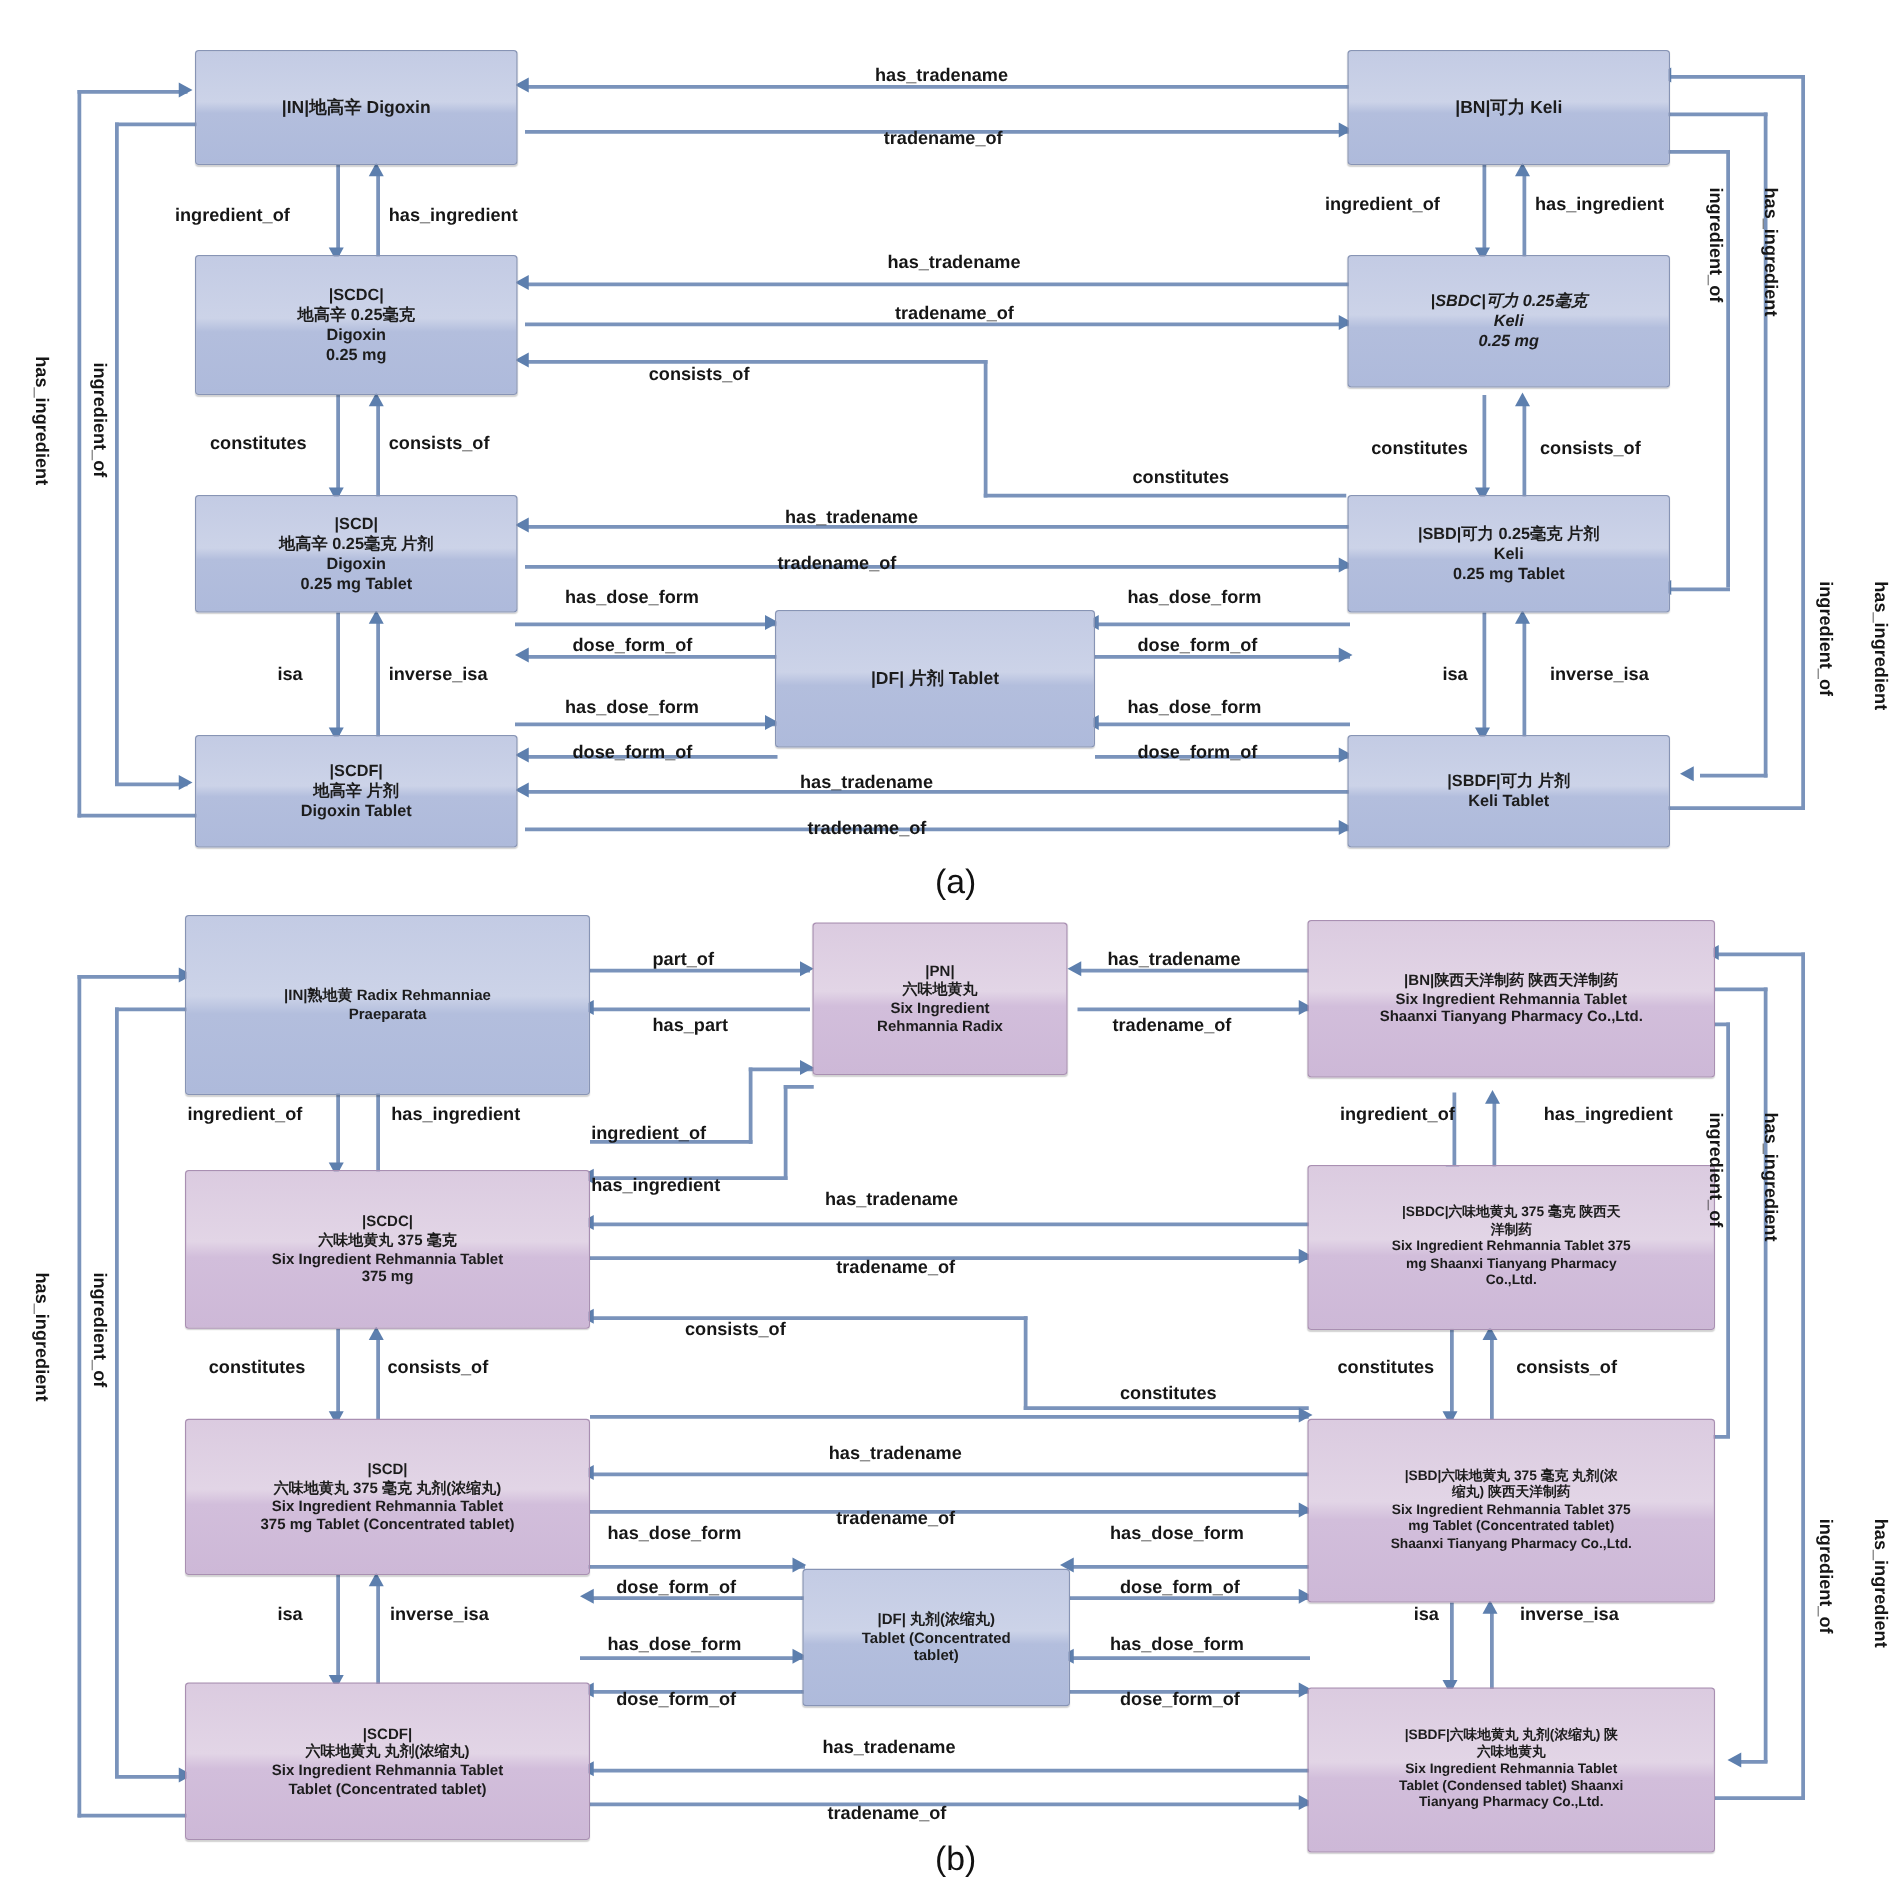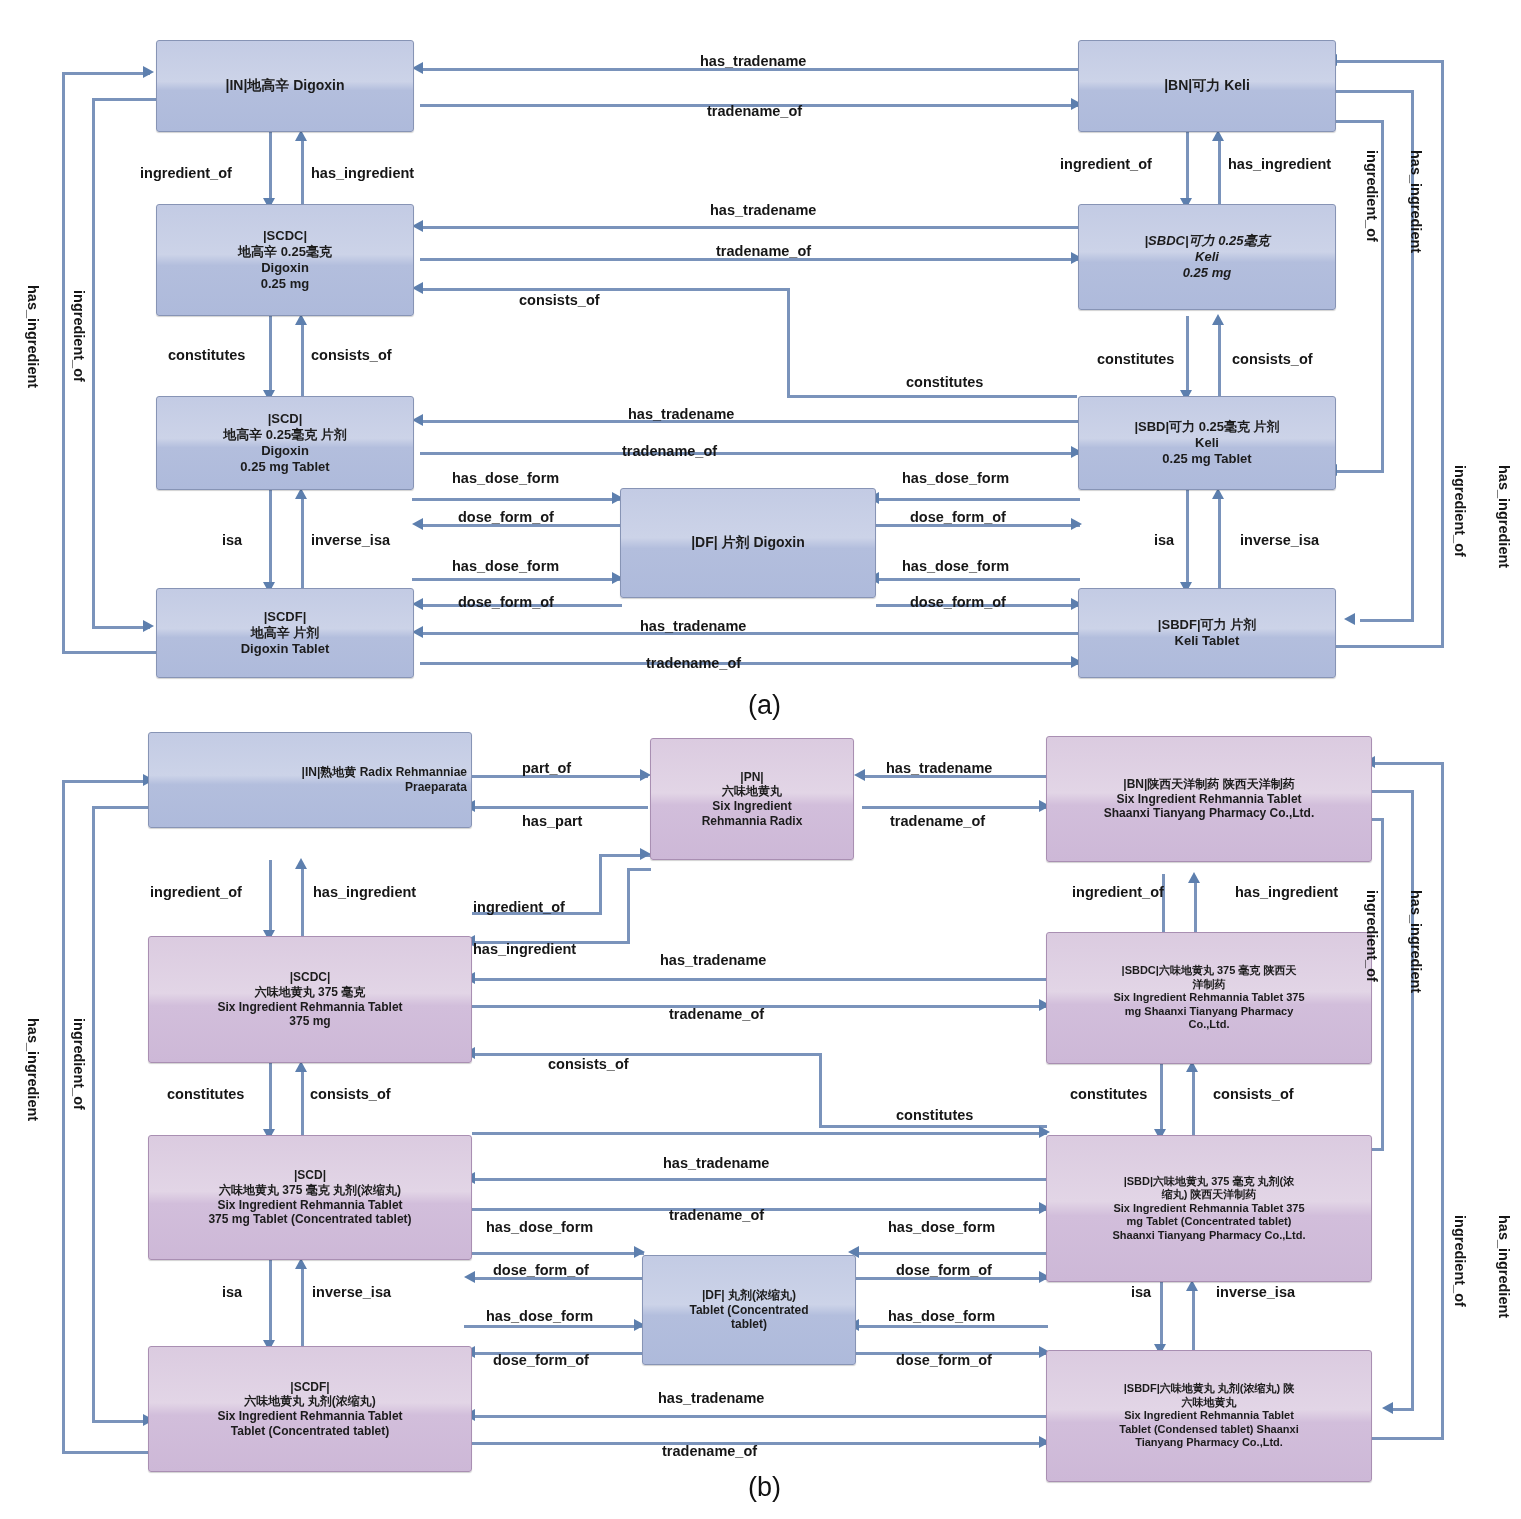--- a/index.html
+++ b/index.html
@@ -197,21 +197,21 @@
     <div class="node blue t13" style="left:156px;top:588px;width:258px;height:90px;">
       <div class="inner">
         <span class="ln">|SCDF|</span>
         <span class="ln">地高辛 片剂</span>
         <span class="ln">Digoxin  Tablet</span>
       </div>
     </div>
 
     <div class="node blue t14" style="left:620px;top:488px;width:256px;height:110px;">
       <div class="inner">
-          <span class="ln">|DF| 片剂 Digoxin</span>
+          <span class="ln">|DF| 片剂 Tablet</span>
         </div>
     </div>
 
     <div class="node blue t14" style="left:1078px;top:40px;width:258px;height:92px;">
       <div class="inner">
           <span class="ln">|BN|可力  Keli</span>
         </div>
     </div>
 
     <div class="node blue t13" style="left:1078px;top:204px;width:258px;height:106px;font-style:italic;">
@@ -403,21 +403,21 @@
     <div class="seg v" style="left:1441px;top:762px;height:678px;"></div>
     <div class="seg h" style="left:1372px;top:762px;width:72px;"></div>
     <div class="seg h" style="left:1372px;top:1437px;width:72px;"></div>
     <div class="ah l" style="left:1364px;top:756px;"></div>
 
     <div class="seg v" style="left:1381px;top:818px;height:330px;"></div>
     <div class="seg h" style="left:1372px;top:818px;width:12px;"></div>
     <div class="seg h" style="left:1330px;top:1148px;width:54px;"></div>
     <div class="ah l" style="left:1322px;top:1142px;"></div>
 
-    <div class="node blue t12" style="left:148px;top:732px;width:324px;height:96px;text-align:right;">
+    <div class="node blue t12" style="left:148px;top:732px;width:324px;height:144px;">
       <div class="inner">
         <span class="ln">|IN|熟地黄  Radix Rehmanniae</span>
         <span class="ln">Praeparata</span>
       </div>
     </div>
 
     <div class="node purple t12" style="left:650px;top:738px;width:204px;height:122px;">
       <div class="inner">
         <span class="ln">|PN|</span>
         <span class="ln">六味地黄丸</span>

